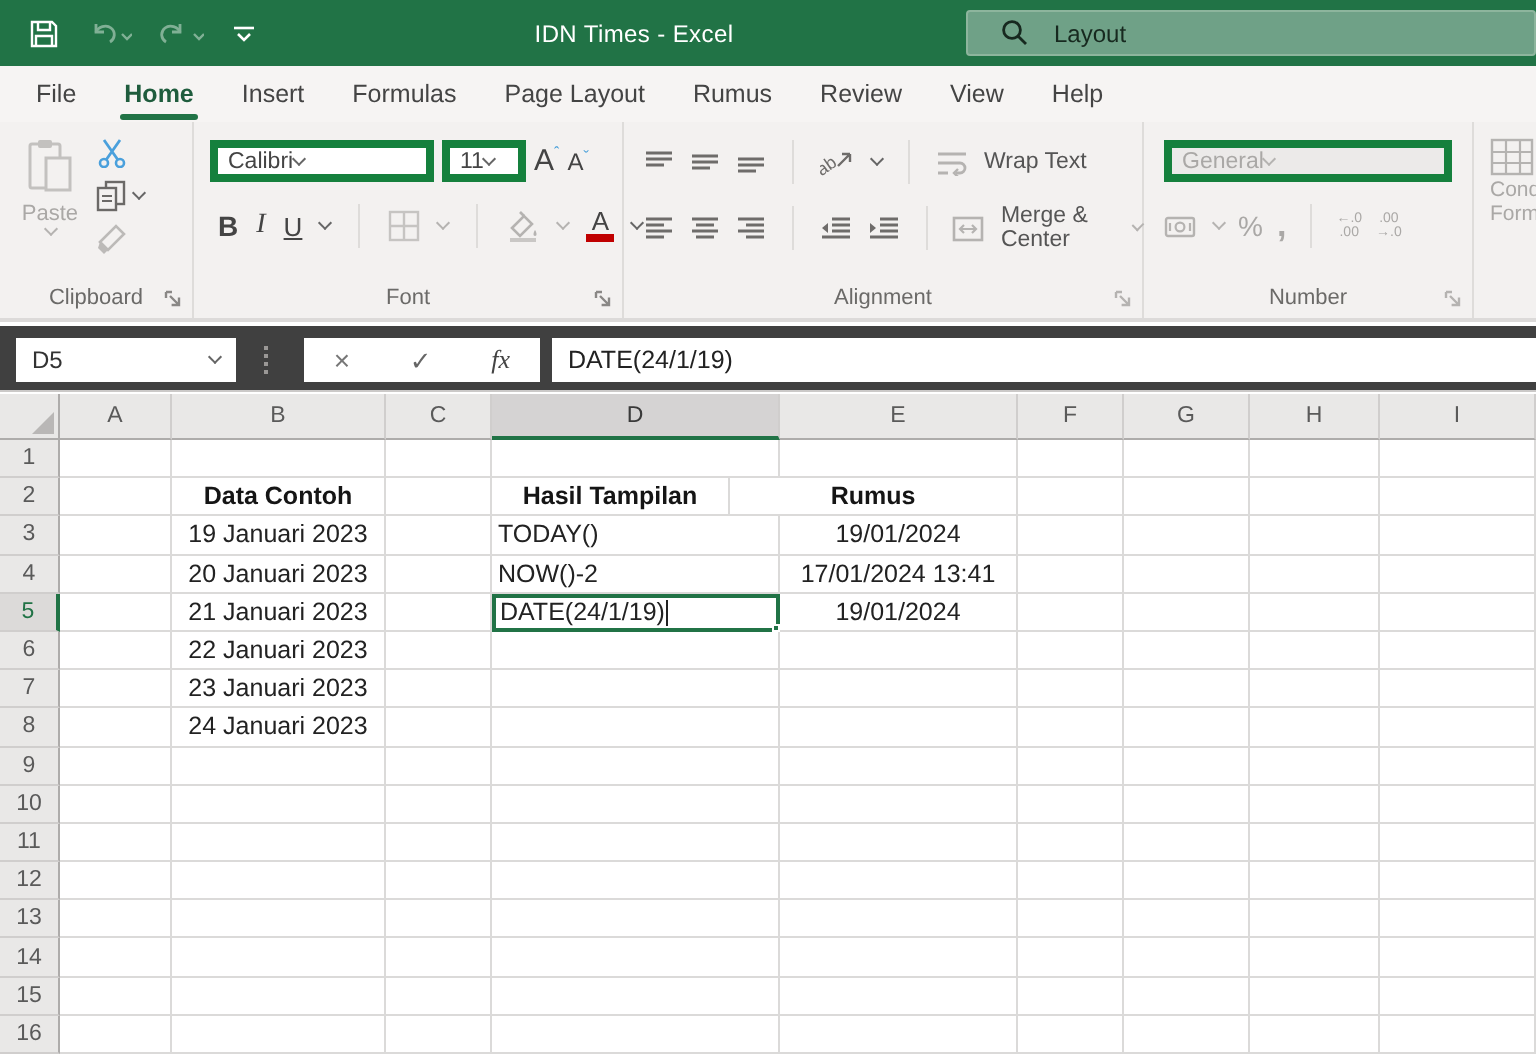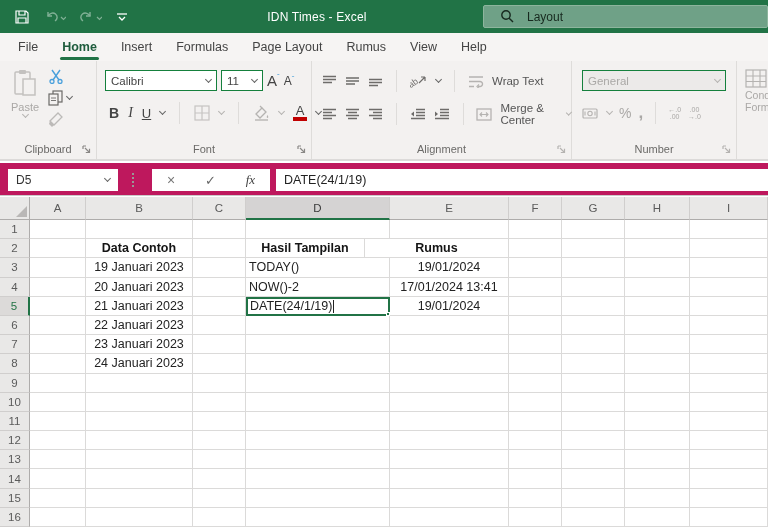--- a/index.html
+++ b/index.html
@@ -35,23 +35,23 @@
   .rg-clip { left:0; width:97px;text-decoration:underline; }
   .rg-font { left:97px; width:215px; }
   .rg-align { left:312px; width:260px; }
   .rg-num { left:572px; width:165px; }
   .rg-styles { left:737px; width:31px; border-right:none; }
   .glabel { position:absolute; bottom:4px; left:0; right:0; text-align:center;
     font-size:11px; color:#6b6a68; }
   .launcher { position:absolute; bottom:5px; right:5px; }
   .dimtxt { color:#aaa8a6; }
   .rbtn-txt { font-size:11.5px; color:#555; }
-  .combo { background:#fff; border:1px solid #15803d; height:21px;
+  .combo { background:#fff; border:4px solid #15803d; height:21px;
     display:flex; align-items:center; padding:0 5px; font-size:11.5px; color:#444;
-    justify-content:space-between; }
+    }
   .combo.dim { background:#eceae9; color:#aaa8a6; }
   .chev { width:5px; height:5px; border-right:1.4px solid #666; border-bottom:1.4px solid #666;
     transform:rotate(45deg); display:inline-block; margin-top:-3px; }
   .chev.dim { border-color:#b5b3b1; }
   .bold-b { font-weight:bold; font-size:14px; color:#444; }
   .ital-i { font-style:italic; font-family:"Liberation Serif",serif; font-size:14px; color:#444; }
   .und-u { font-size:13px; color:#444; text-decoration:underline; }
   .fontbig { font-size:15px; color:#444; } .fontsm { font-size:12px; color:#444; }
   .supc { color:#3f9bd8; font-size:8px; vertical-align:top; }
   .acolor { font-size:13px; color:#444; line-height:11px; text-align:center; }
@@ -65,21 +65,21 @@
   .styles-txt { font-size:10.5px; color:#aaa8a6; line-height:12px; }
 
   
   .paste { position:absolute; left:7px; top:8px; width:36px; height:68px;
     display:flex; flex-direction:column; align-items:center; gap:2px; }
   .paste .lbl { font-size:11px; color:#aaa8a6; }
   .clipcol { position:absolute; left:48px; top:8px; display:flex; flex-direction:column; gap:6px; }
 
   
   .fbar { position:absolute; left:0; top:163px; width:768px; height:33px;
-    background:#be185d; border-bottom:1px solid #cbc9c8; display:flex; align-items:center; }
+    background:#404040; border-bottom:1px solid #cbc9c8; display:flex; align-items:center; }
   .namebox { position:absolute; left:8px; top:6px; width:110px; height:22px; background:#fff;
     display:flex; align-items:center; justify-content:space-between; padding:0 8px;
     font-size:12px; color:#333; }
   .vdots { position:absolute; left:132px; top:10px; height:14px; border-left:2px dotted #9a9896; }
   .fxbox { position:absolute; left:152px; top:6px; width:118px; height:22px; background:#fff;
     display:flex; align-items:center; justify-content:space-around; }
   .fxbox .x { font-size:14px; color:#777; } .fxbox .ck { font-size:13px; color:#666; }
   .fxbox .fx { font-family:"Liberation Serif",serif; font-style:italic; font-size:13px; color:#444; }
   .fmlbox { position:absolute; left:276px; top:6px; right:0; height:22px; background:#fff;
     display:flex; align-items:center; padding-left:8px; font-size:12.5px; color:#222; }
@@ -156,20 +156,21 @@
     </div>
   </div>
 
   <div class="tabrow">
       <div class="tab">File</div>
       <div class="tab active">Home</div>
       <div class="tab">Insert</div>
       <div class="tab">Formulas</div>
       <div class="tab">Page Layout</div>
       <div class="tab">Rumus</div>
+      <div class="tab">Review</div>
       <div class="tab">View</div>
       <div class="tab">Help</div>
     </div>
 
   <div class="ribbon">
 
     <div class="rgroup rg-clip">
       <div class="paste">
         <span>
           <svg width="26" height="30" viewBox="0 0 26 30">

